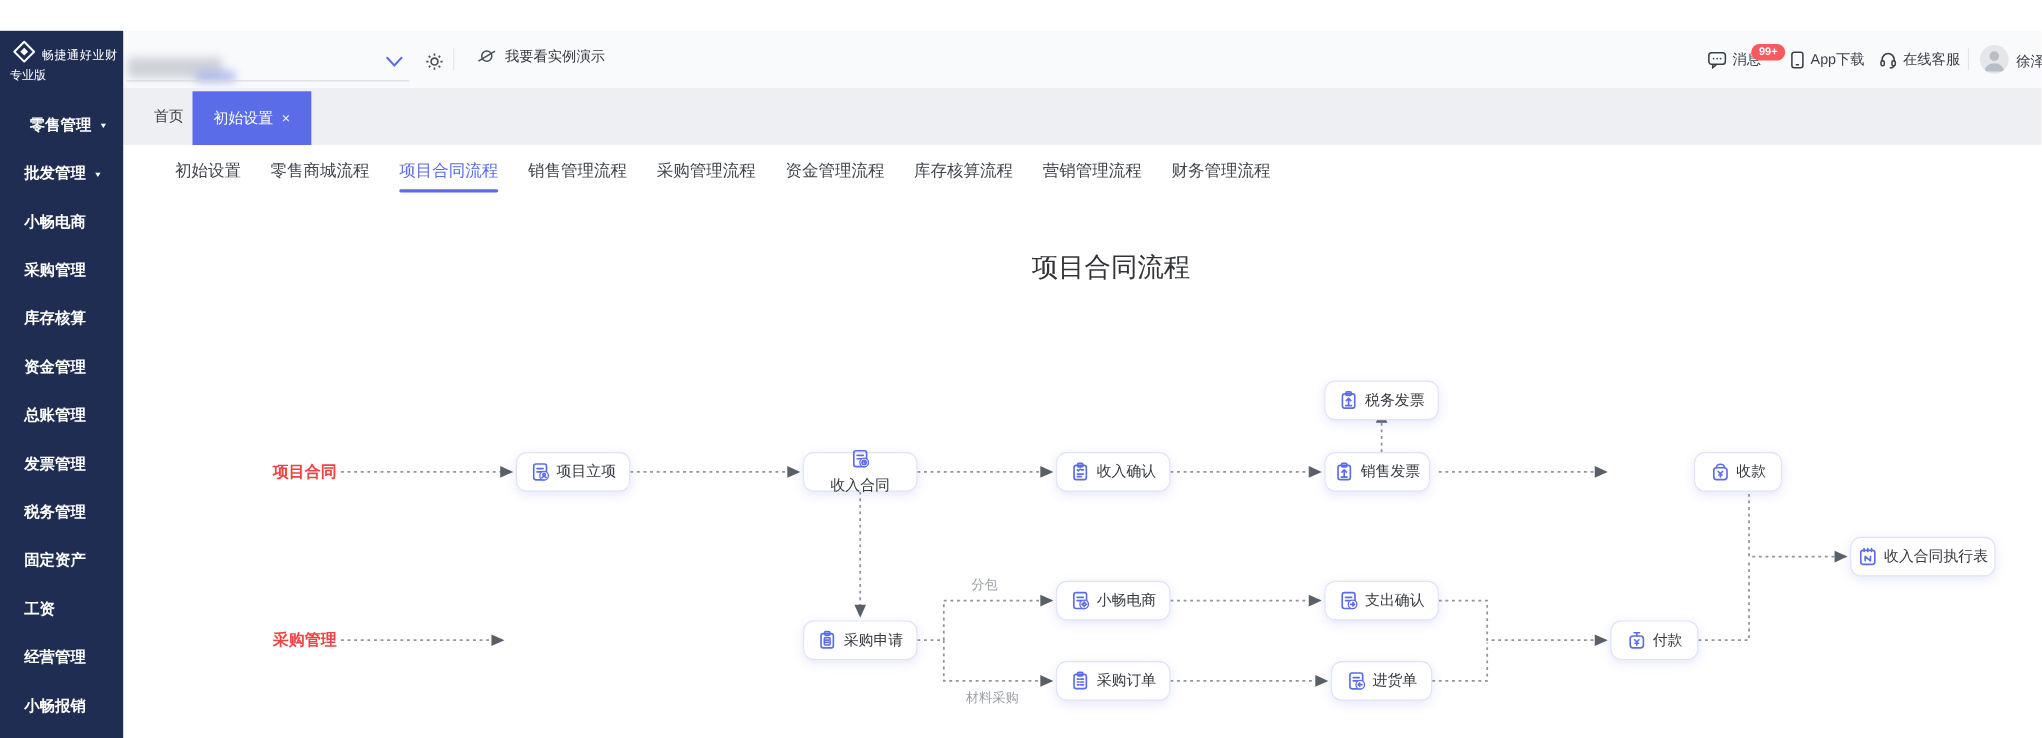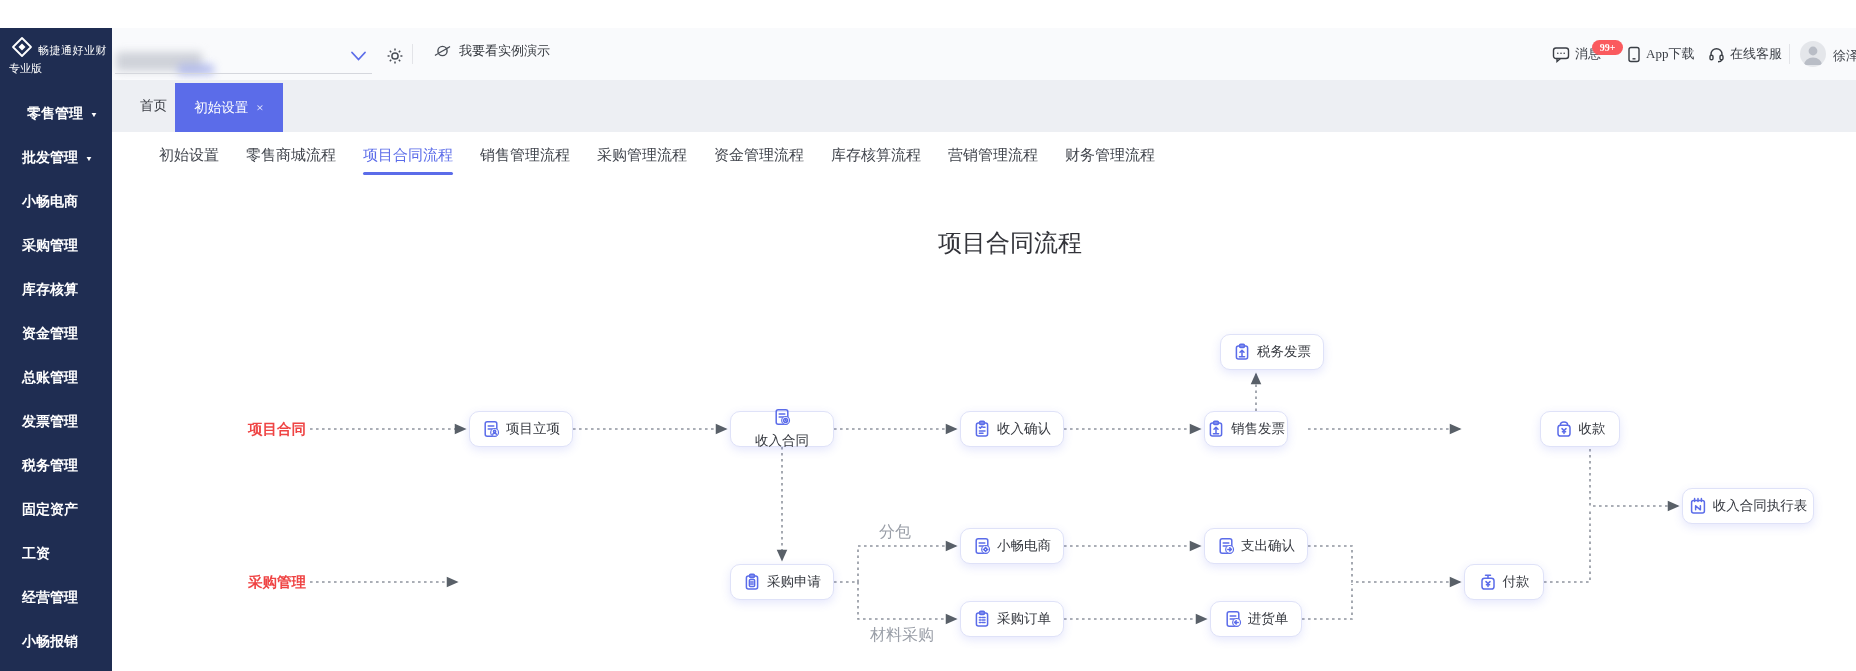--- a/index.html
+++ b/index.html
@@ -1,18 +1,18 @@
 <!DOCTYPE html>
 <html style="--accent: #5b6ce9; --navy: #1f2d52; --badge: #fa5a5e;"><head>
 <meta charset="utf-8">
 <style>
   * { margin:0; padding:0; box-sizing:border-box; }
   html,body { width:1856px; height:671px; overflow:hidden; background:#fff;
               font-family:"Liberation Sans","DejaVu Sans",sans-serif; }
-  .stage { position:relative; width:1856px; height:671px; background:#fff;font-family:Liberation Serif, serif; }
+  .stage { position:relative; width:1856px; height:671px; background:#fff; }
 
   
   .header { position:absolute; left:0; top:28px; width:1856px; height:52px; background:#f9fafc; }
   .brand { position:absolute; left:0; top:0; width:112px; height:52px; background:var(--navy); z-index:3; }
   .brand-logo { position:absolute; left:10px; top:7px; }
   .brand-name { position:absolute; left:38px; top:15px; color:#fff; font-size:11px; letter-spacing:.5px; white-space:nowrap; }
   .brand-edition { position:absolute; left:9px; top:33px; color:#fff; font-size:11px; }
 
   .blur-blob { position:absolute; left:116px; top:24px; width:86px; height:19px; background:#cfd2d9; border-radius:4px; filter:blur(4px); }
   .blur-blob2 { position:absolute; left:178px; top:36px; width:36px; height:11px; background:#aab4ec; border-radius:3px; filter:blur(4px); opacity:.8; }
@@ -66,21 +66,21 @@
   .flow-title { position:absolute; left:898px; top:111px; transform:translate(-50%,-50%);
                 font-size:24px; color:#33343a; font-weight:500; white-space:nowrap; }
   .flow svg.wires { position:absolute; left:0; top:0; }
   .flow-node { position:absolute; height:36px; background:#fff; border:1px solid #dfe2f8; border-radius:10px;
                box-shadow:0 3px 10px rgba(93,107,235,.16); display:flex; align-items:center;
                justify-content:center; gap:6px; cursor:pointer; }
   .flow-node .nlabel { font-size:13.5px; color:#35383f; white-space:nowrap; }
   .node-icon { width:18px; height:18px; color:var(--accent); flex:0 0 18px; }
   .row-label { position:absolute; transform:translate(-50%,-50%); font-size:14.5px; font-weight:600;
                color:#ef4444; white-space:nowrap; }
-  .edge-label { position:absolute; transform:translate(-50%,-50%); font-size:16px; color:#9a9fa8; white-space:nowrap; }
+  .edge-label { position:absolute; transform:translate(-50%,-50%); font-size:12px; color:#9a9fa8; white-space:nowrap; }
 
   .icon { display:inline-block; }
   svg { display:block; }
 </style>
 </head>
 <body>
 
 <div class="stage">
 
   <div class="header">
@@ -290,41 +290,41 @@
         <div class="flow-node" style="left: 848px; top: 279px; width: 104px;">
           <span class="node-icon icon">
             <svg width="18" height="18" viewBox="0 0 18 18" fill="none" stroke="currentColor" stroke-width="1.5" stroke-linecap="round" stroke-linejoin="round">
               <rect x="3.4" y="3" width="11.2" height="13" rx="2"></rect>
               <rect x="6.6" y="1.2" width="4.8" height="3.2" rx="1"></rect>
               <path d="M6.4 7.2 L7.3 8.1 L9 6.4 M10 7.2 H12 M6.4 11 H12 M6.4 13.3 H10"></path>
             </svg>
           </span>
           <span class="nlabel">收入确认</span>
         </div>
-        <div class="flow-node" style="left: 1092px; top: 279px; width: 84px;">
+        <div class="flow-node" style="left: 1092px; top: 279px; width: 96px;">
           <span class="node-icon icon">
             <svg width="18" height="18" viewBox="0 0 18 18" fill="none" stroke="currentColor" stroke-width="1.5" stroke-linecap="round" stroke-linejoin="round">
               <rect x="3.4" y="3" width="11.2" height="13" rx="2"></rect>
               <rect x="6.6" y="1.2" width="4.8" height="3.2" rx="1"></rect>
               <path d="M9 13 V7.4 M7 9.2 L9 7.2 L11 9.2 M6.4 13.8 H11.6"></path>
             </svg>
           </span>
           <span class="nlabel">销售发票</span>
         </div>
         <div class="flow-node" style="left: 1428px; top: 279px; width: 80px;">
           <span class="node-icon icon">
             <svg width="18" height="18" viewBox="0 0 18 18" fill="none" stroke="currentColor" stroke-width="1.5" stroke-linecap="round" stroke-linejoin="round">
               <rect x="3" y="5.2" width="12" height="10.8" rx="2.6"></rect>
               <path d="M5.4 5 a3.6 3 0 0 1 7.2 0"></path>
               <path d="M7 8.6 L9 10.6 L11 8.6 M9 10.6 V13.6 M7.4 11.8 H10.6"></path>
             </svg>
           </span>
           <span class="nlabel">收款</span>
         </div>
-        <div class="flow-node" style="left: 1092px; top: 202px; width: 104px; margin-left: 16px;">
+        <div class="flow-node" style="left: 1092px; top: 214px; width: 104px;">
           <span class="node-icon icon">
             <svg width="18" height="18" viewBox="0 0 18 18" fill="none" stroke="currentColor" stroke-width="1.5" stroke-linecap="round" stroke-linejoin="round">
               <rect x="3.4" y="3" width="11.2" height="13" rx="2"></rect>
               <rect x="6.6" y="1.2" width="4.8" height="3.2" rx="1"></rect>
               <path d="M9 13 V7.4 M7 9.2 L9 7.2 L11 9.2 M6.4 13.8 H11.6"></path>
             </svg>
           </span>
           <span class="nlabel">税务发票</span>
         </div>
         <div class="flow-node" style="left: 848px; top: 396px; width: 104px;">

